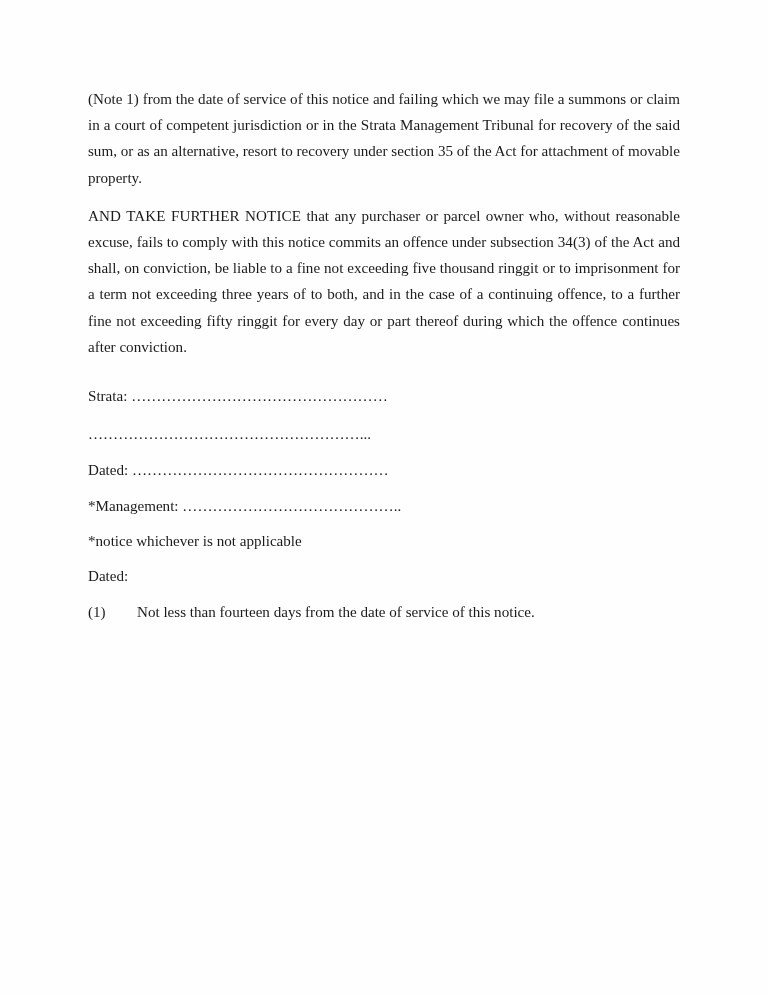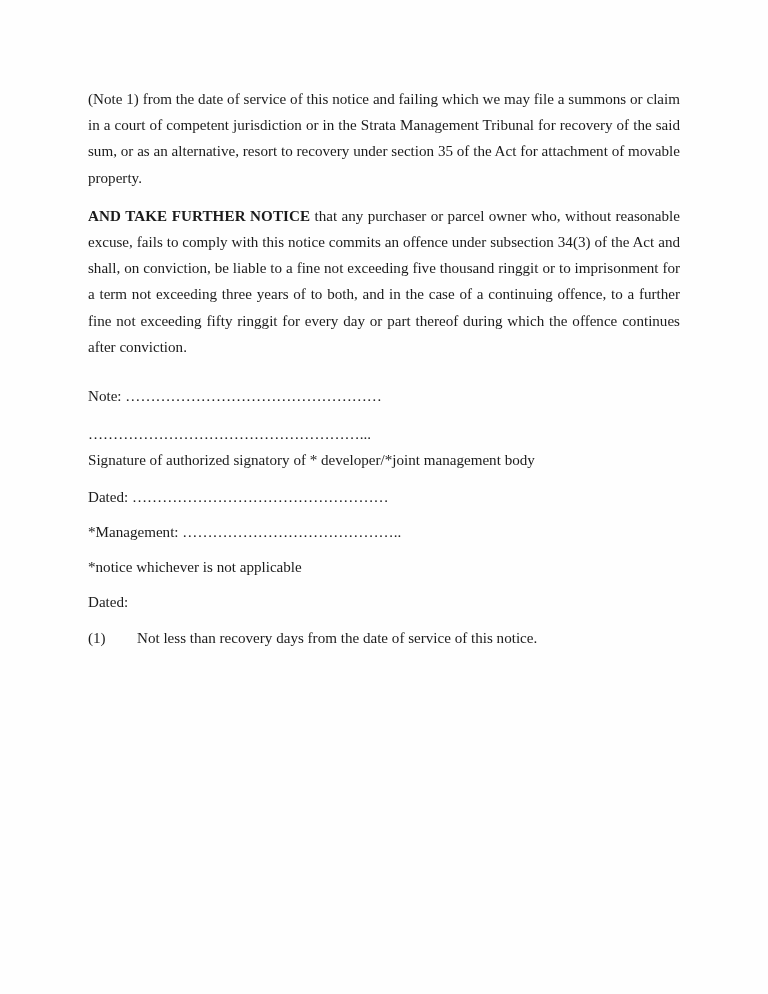--- a/index.html
+++ b/index.html
@@ -39,21 +39,21 @@
     text-justify: inter-word;
     font-size: 15.1px;
     line-height: 26.2px;
     margin: 0 0 12px 0;
     color: #1b1b1b;
     -webkit-font-smoothing: antialiased;
   }
   .para:last-child { margin-bottom: 0; }
 
   .bold-lead {
-    font-weight: bold;
+    font-weight: normal;
     letter-spacing: 0.1px;
   }
 
   
   .form-line {
     font-size: 15.1px;
     line-height: 26.2px;
     margin: 0;
     white-space: nowrap;
     color: #1b1b1b;
@@ -100,27 +100,26 @@
 
 <div class="page">
   <div class="content">
 
     <p class="para">(Note 1) from the date of service of this notice and failing which we may file a summons or claim in a court of competent jurisdiction or in the Strata Management Tribunal for recovery of the said sum, or as an alternative, resort to recovery under section 35 of the Act for attachment of movable property.</p>
 
     <p class="para"><span class="bold-lead">AND TAKE FURTHER NOTICE</span><span> that any purchaser or parcel owner who, without reasonable excuse, fails to comply with this notice commits an offence under subsection 34(3) of the Act and shall, on conviction, be liable to a fine not exceeding five thousand ringgit or to imprisonment for a term not exceeding three years of to both, and in the case of a continuing offence, to a further fine not exceeding fifty ringgit for every day or part thereof during which the offence continues after conviction.</span></p>
 
     <div class="spacer-sm"></div>
 
-    <p class="form-line"><span>Note:</span><span class="dots"> ……………………………………………</span></p>
+    <p class="form-line"><span>Strata:</span><span class="dots"> ……………………………………………</span></p>
 
     <div class="spacer-md"></div>
 
     <p class="rule-row"><span class="dots">………………………………………………...</span></p>
 
-    <p class="form-line">Signature of authorized signatory of * developer/*joint management body</p>
 
     <div class="block-gap-1"></div>
 
     <p class="form-line"><span>Dated:</span><span class="dots"> ……………………………………………</span></p>
 
     <div class="block-gap-2"></div>
 
     <p class="form-line"><span>*Management:</span><span class="dots"> ……………………………………..</span></p>
 
     <div class="block-gap-2"></div>
@@ -128,17 +127,17 @@
     <p class="form-line">*notice whichever is not applicable</p>
 
     <div class="block-gap-2"></div>
 
     <p class="form-line">Dated:</p>
 
     <div class="block-gap-3"></div>
 
     <div class="note-item">
       <span class="note-num">(1)</span>
-      <span class="note-text">Not less than recovery days from the date of service of this notice.</span>
+      <span class="note-text">Not less than fourteen days from the date of service of this notice.</span>
     </div>
 
   </div>
 </div>
 
 </body></html>

